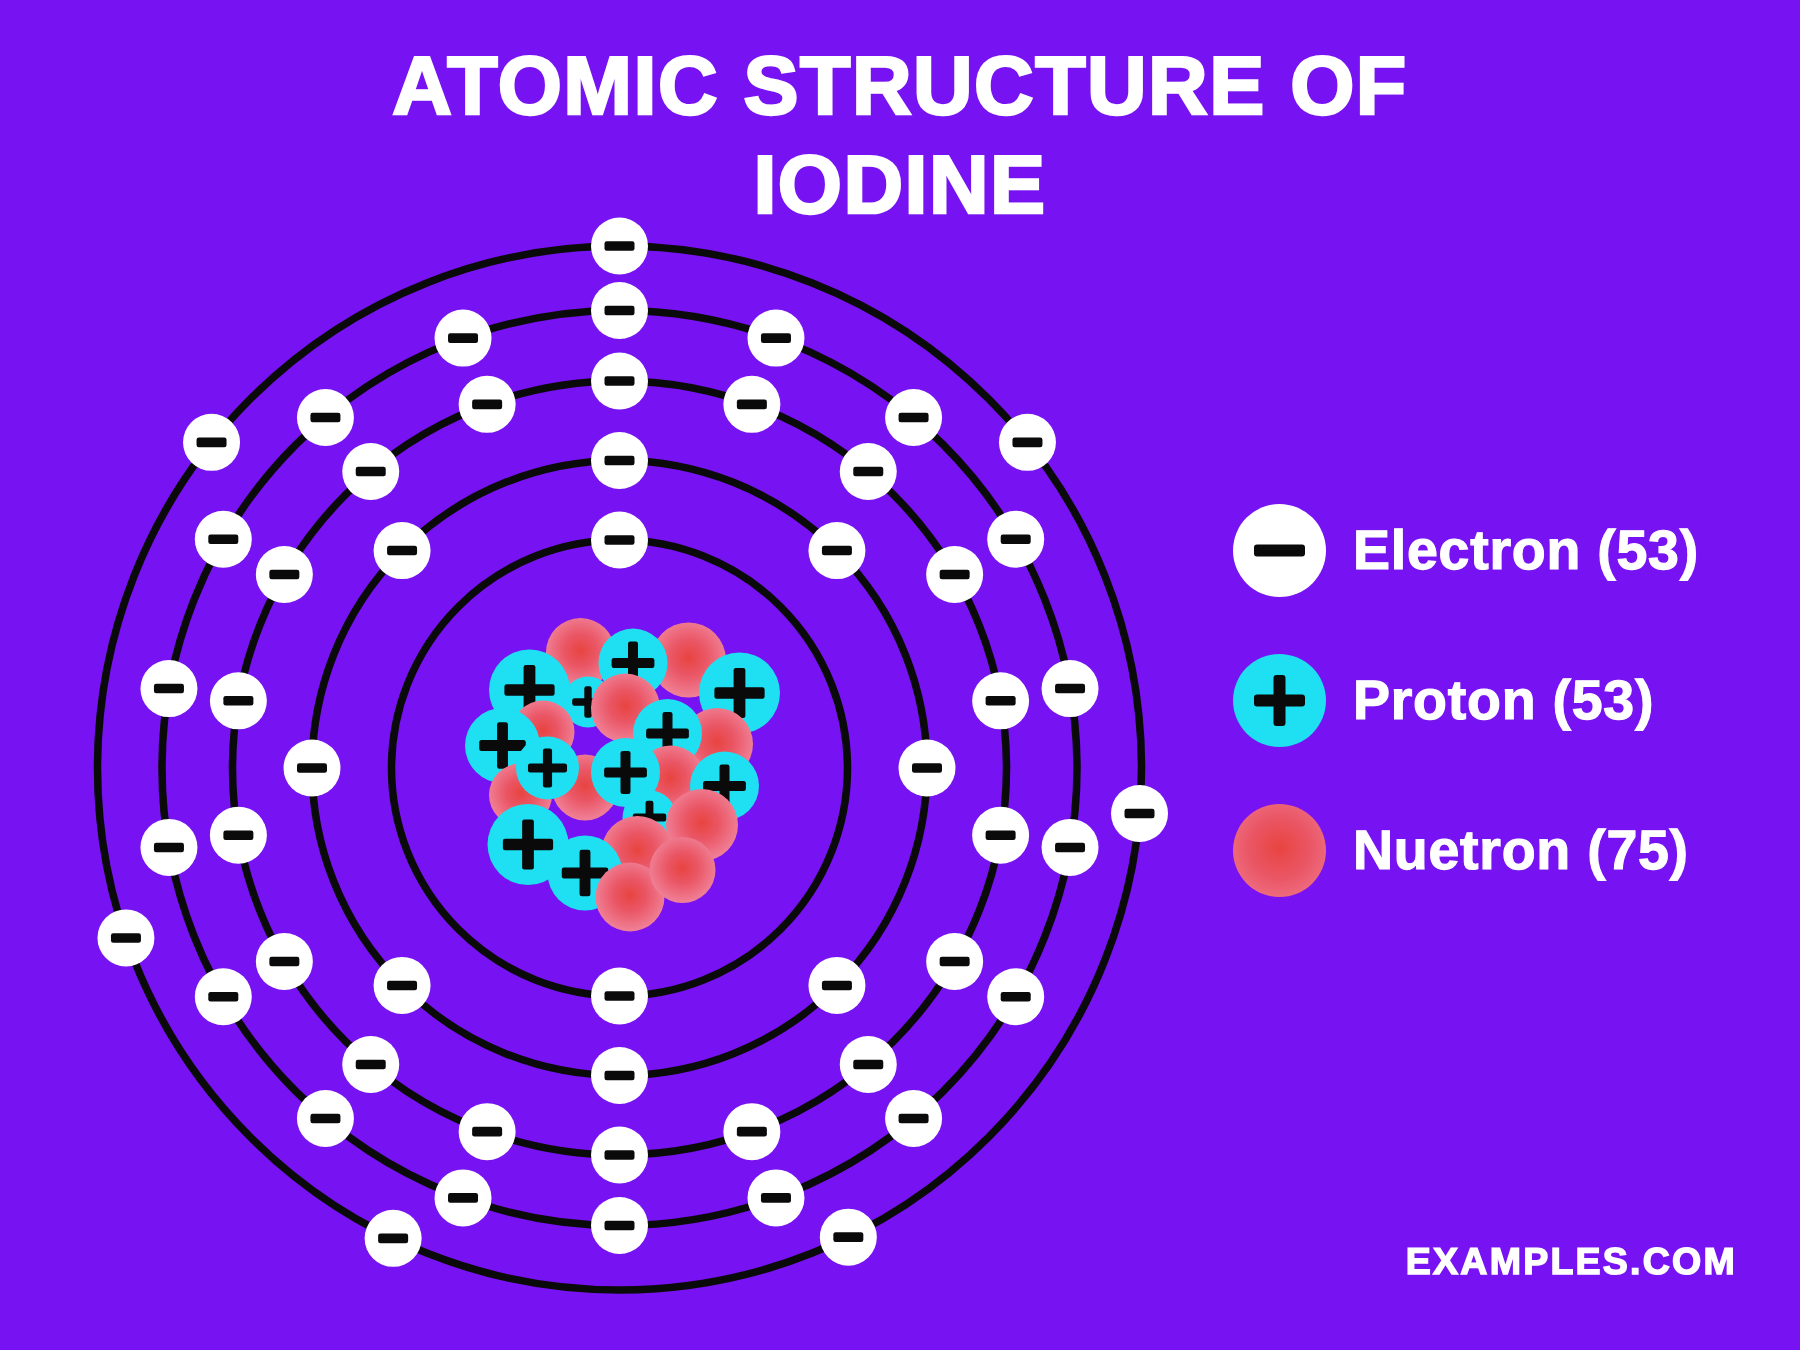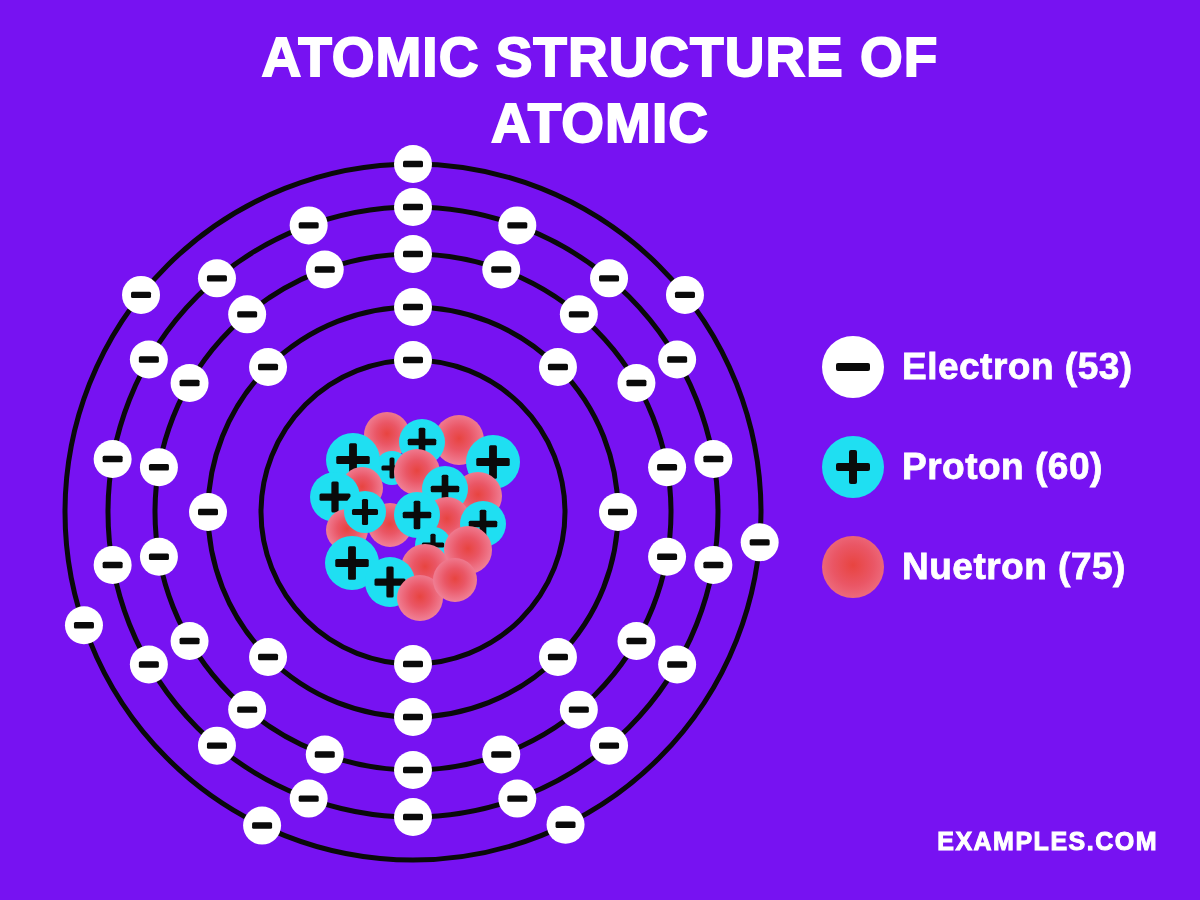--- a/index.html
+++ b/index.html
@@ -372,36 +372,36 @@
         <rect x="73.9595356914378" y="622.0977177510906" width="20" height="6.4" rx="1.5" fill="#0a0a0a"></rect>
       </g>
       <g>
         <circle cx="141.030875598251" cy="294.8899003451337" r="19" fill="#ffffff"></circle>
         <rect x="131.030875598251" y="291.6899003451337" width="20" height="6.4" rx="1.5" fill="#0a0a0a"></rect>
       </g>
     </svg>
 
   <div class="title">
     <div>ATOMIC STRUCTURE OF</div>
-    <div>ATOMIC</div>
+    <div>IODINE</div>
   </div>
 
   <div class="legend">
     <div class="legend-row">
       <div class="legend-icon icon-electron">
         <div class="bar-h"></div>
       </div>
       <div class="legend-label">Electron (53)</div>
     </div>
     <div class="legend-row">
       <div class="legend-icon icon-proton">
         <div class="bar-h"></div>
         <div class="bar-v"></div>
       </div>
-      <div class="legend-label">Proton (60)</div>
+      <div class="legend-label">Proton (53)</div>
     </div>
     <div class="legend-row">
       <div class="legend-icon icon-neutron"></div>
       <div class="legend-label">Nuetron (75)</div>
     </div>
   </div>
 
   <div class="brand">EXAMPLES.COM</div>
 
 </div>

